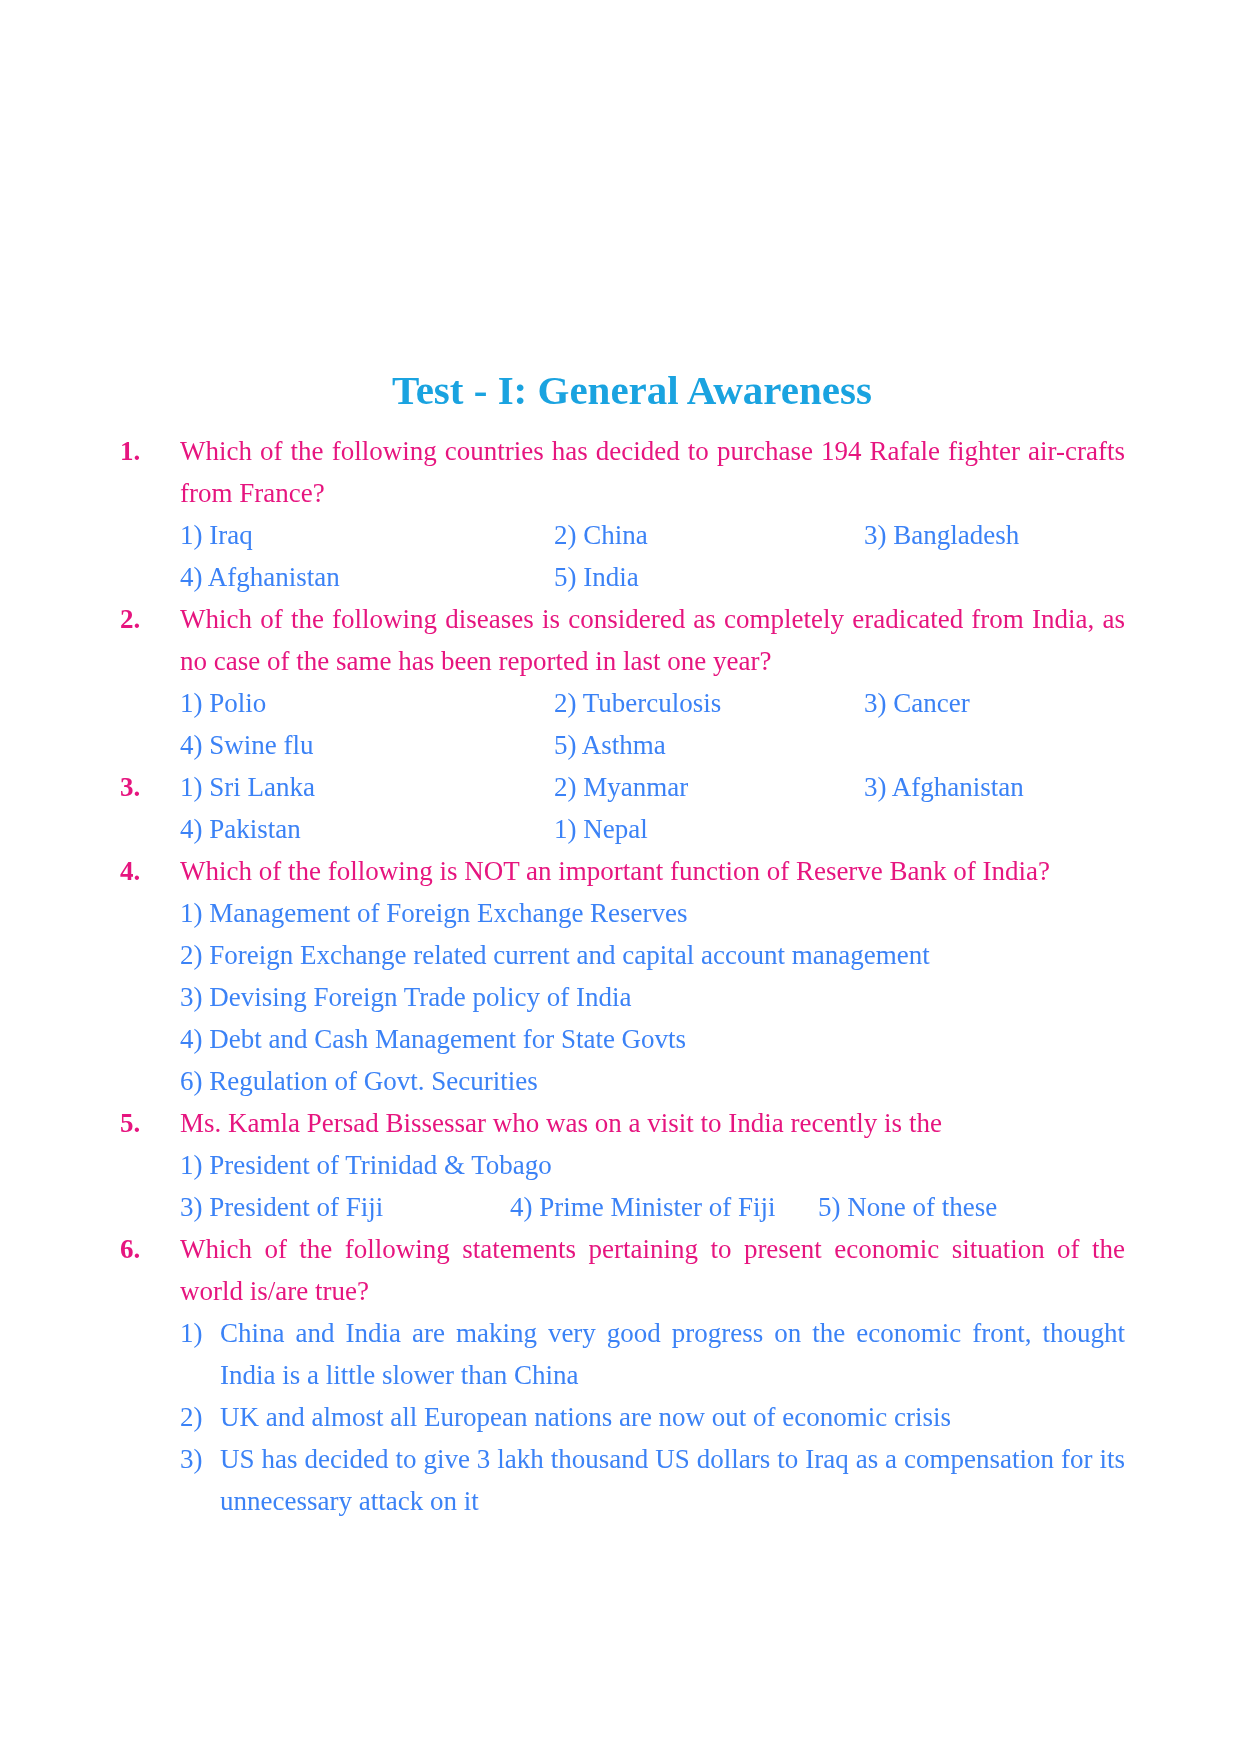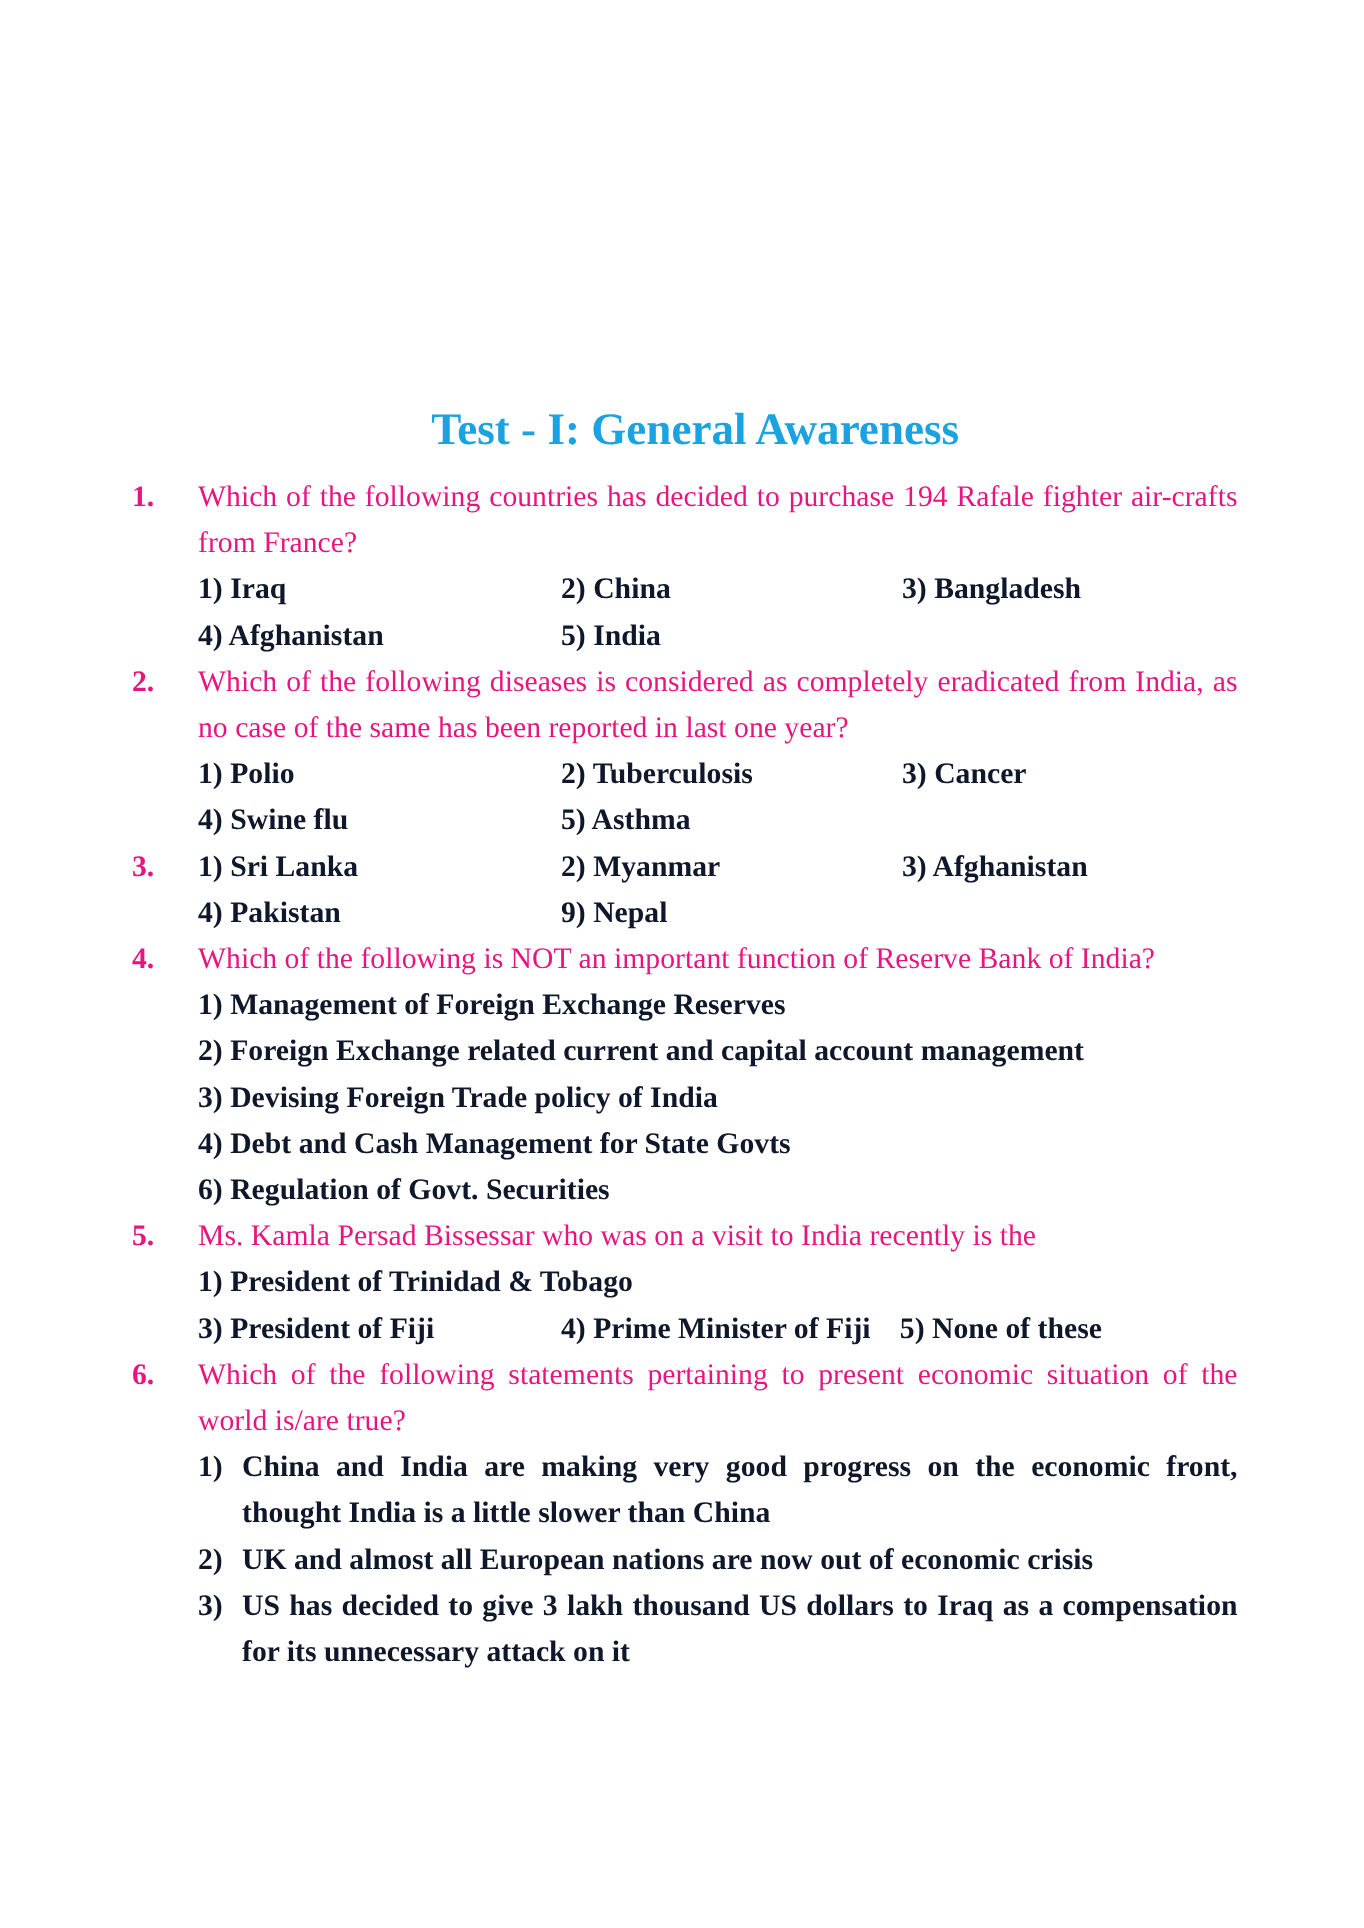--- a/index.html
+++ b/index.html
@@ -4,25 +4,25 @@
 <style>
   html, body { margin: 0; padding: 0; background: #ffffff; }
   body { width: 1240px; height: 1753px; position: relative; overflow: hidden;
          font-family: "Liberation Serif", "DejaVu Serif", serif; }
   .title { position: absolute; top: 366px; left: 12px; width: 1240px; text-align: center;
            font-weight: bold; font-size: 41px; color: #1aa3e0; letter-spacing: 0px; }
   .content { position: absolute; left: 120px; top: 430px; width: 1005px; }
   .q { position: relative; padding-left: 60px; }
   .qnum { position: absolute; left: 0; top: 0; font-weight: bold; color: #e6157f; font-size: 27px; line-height: 42px; }
   .qtext { color: #e6157f; font-size: 27px; line-height: 42px; text-align: justify; }
-  .opts { color: #0f172a; font-size: 27px; line-height: 42px; font-weight: bold; }
+  .opts { color: #3b82f6; font-size: 27px; line-height: 42px; }
   .row3 { display: flex; }
   .row3 span { display: inline-block; }
   .c1 { width: 330px; }
-  .c2 { width: 310px; }
+  .c2 { width: 310px; margin-left: 44px; }
   .c3 { }
   .hang { position: relative; padding-left: 40px; text-align: justify; }
   .hang .n { position: absolute; left: 0; top: 0; }
 </style>
 </head>
 <body>
 
 <div class="title">Test - I: General Awareness</div>
 
 <div class="content">
@@ -62,21 +62,21 @@
   <div class="q">
     <span class="qnum">3.</span>
     <div class="opts">
       <div class="row3">
         <span class="c1">1) Sri Lanka</span>
         <span class="c2">2) Myanmar</span>
         <span class="c3">3) Afghanistan</span>
       </div>
       <div class="row3">
         <span class="c1">4) Pakistan</span>
-        <span class="c2">9) Nepal</span>
+        <span class="c2">1) Nepal</span>
       </div>
     </div>
   </div>
 
   <div class="q">
     <span class="qnum">4.</span>
     <div class="qtext">Which of the following is NOT an important function of Reserve Bank of India?</div>
     <div class="opts">
       <div>1) Management of Foreign Exchange Reserves</div>
       <div>2) Foreign Exchange related current and capital account management</div>

